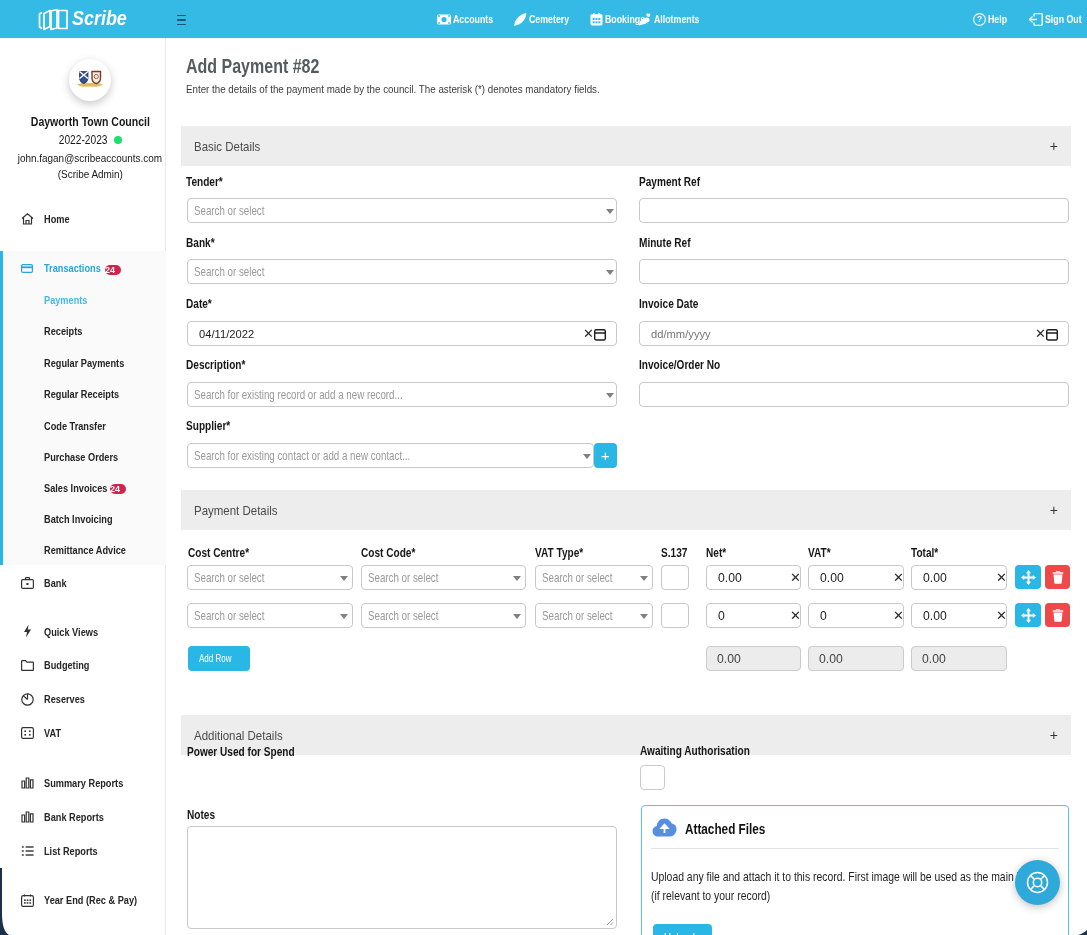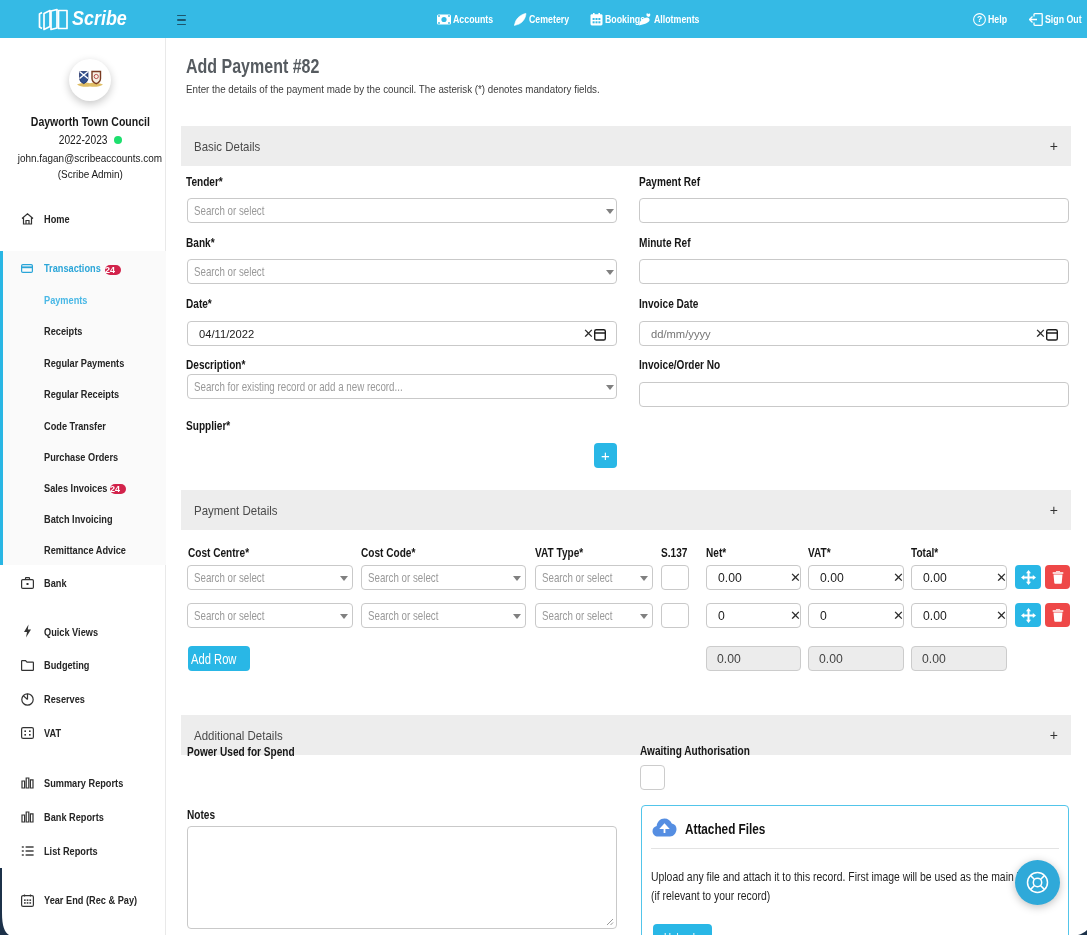--- a/index.html
+++ b/index.html
@@ -271,26 +271,30 @@
 </div>
 <div class="inp pv" style="left:639px;top:321px;width:430px;color:#757575;font-size:11.2px;">dd/mm/yyyy
   <span class="clearx" style="left:395px">✕</span>
   <svg class="abs" style="left:406px;top:6px" width="12" height="13" viewBox="0 0 12 13">
         <rect x="0.7" y="1.7" width="10.6" height="10.3" rx="1.6" fill="none" stroke="#1c1c1c" stroke-width="1.4"></rect>
         <path d="M0.7,5 H11.3" stroke="#1c1c1c" stroke-width="1.4"></path>
       </svg>
 </div>
 <div class="lbl" style="left:186px;top:358px">Description*</div>
 <div class="lbl" style="left:639px;top:358px">Invoice/Order No</div>
-<div class="inp" style="left:187px;top:374px;width:430px">
+<div class="inp" style="left:187px;top:382px;width:430px">
       <span class="t">Search for existing record or add a new record...</span>
       <i class="caret" style="left:418px"></i>
     </div>
 <div class="inp" style="left:639px;top:382px;width:430px"></div>
 <div class="lbl" style="left:186px;top:419px">Supplier*</div>
+<div class="inp" style="left:187px;top:443px;width:407px">
+      <span class="t">Search for existing contact or add a new contact...</span>
+      <i class="caret" style="left:395px"></i>
+    </div>
 <div class="btn" style="left:594px;top:443px;width:23px;height:25px;font-size:15px;">+</div>
 <div class="secbar" style="top:490px">
       <span class="st">Payment Details</span>
       <span class="plus">+</span>
     </div>
 <div class="lbl" style="left:188px;top:546px">Cost Centre*</div>
 <div class="lbl" style="left:361px;top:546px">Cost Code*</div>
 <div class="lbl" style="left:535px;top:546px">VAT Type*</div>
 <div class="lbl" style="left:661px;top:546px">S.137</div>
 <div class="lbl" style="left:706px;top:546px">Net*</div>
@@ -349,21 +353,21 @@
         <path d="M7.5,0 L10,3.2 H5 Z M7.5,15 L10,11.8 H5 Z M0,7.5 L3.2,5 V10 Z M15,7.5 L11.8,5 V10 Z" fill="#fff"></path>
       </svg>
 </div>
 <div class="btn" style="left:1045px;top:603px;width:25px;height:24px;background:#ee4848">
   <svg width="12" height="13" viewBox="0 0 12 13">
         <path d="M1.5,3.5 H10.5 L9.7,12 Q9.6,12.8 8.8,12.8 H3.2 Q2.4,12.8 2.3,12 Z" fill="#fff"></path>
         <rect x="0.5" y="1.2" width="11" height="1.5" rx="0.7" fill="#fff"></rect>
         <path d="M4.2,1.2 Q4.2,0.3 5,0.3 H7 Q7.8,0.3 7.8,1.2" fill="none" stroke="#fff" stroke-width="1"></path>
       </svg>
 </div>
-<div class="btn" style="left:188px;top:646px;width:62px;height:25px;font-size:14px;">
+<div class="btn" style="left:188px;top:646px;width:62px;height:25px;font-size:10px;">
       <span class="t">Add Row</span>
     </div>
 <div class="tot" style="left:706px;top:646px;width:95px">0.00</div>
 <div class="tot" style="left:808px;top:646px;width:96px">0.00</div>
 <div class="tot" style="left:911px;top:646px;width:96px">0.00</div>
 <div class="secbar" style="top:715px">
       <span class="st">Additional Details</span>
       <span class="plus">+</span>
     </div>
 <div class="lbl" style="left:187px;top:745px">Power Used for Spend</div>

